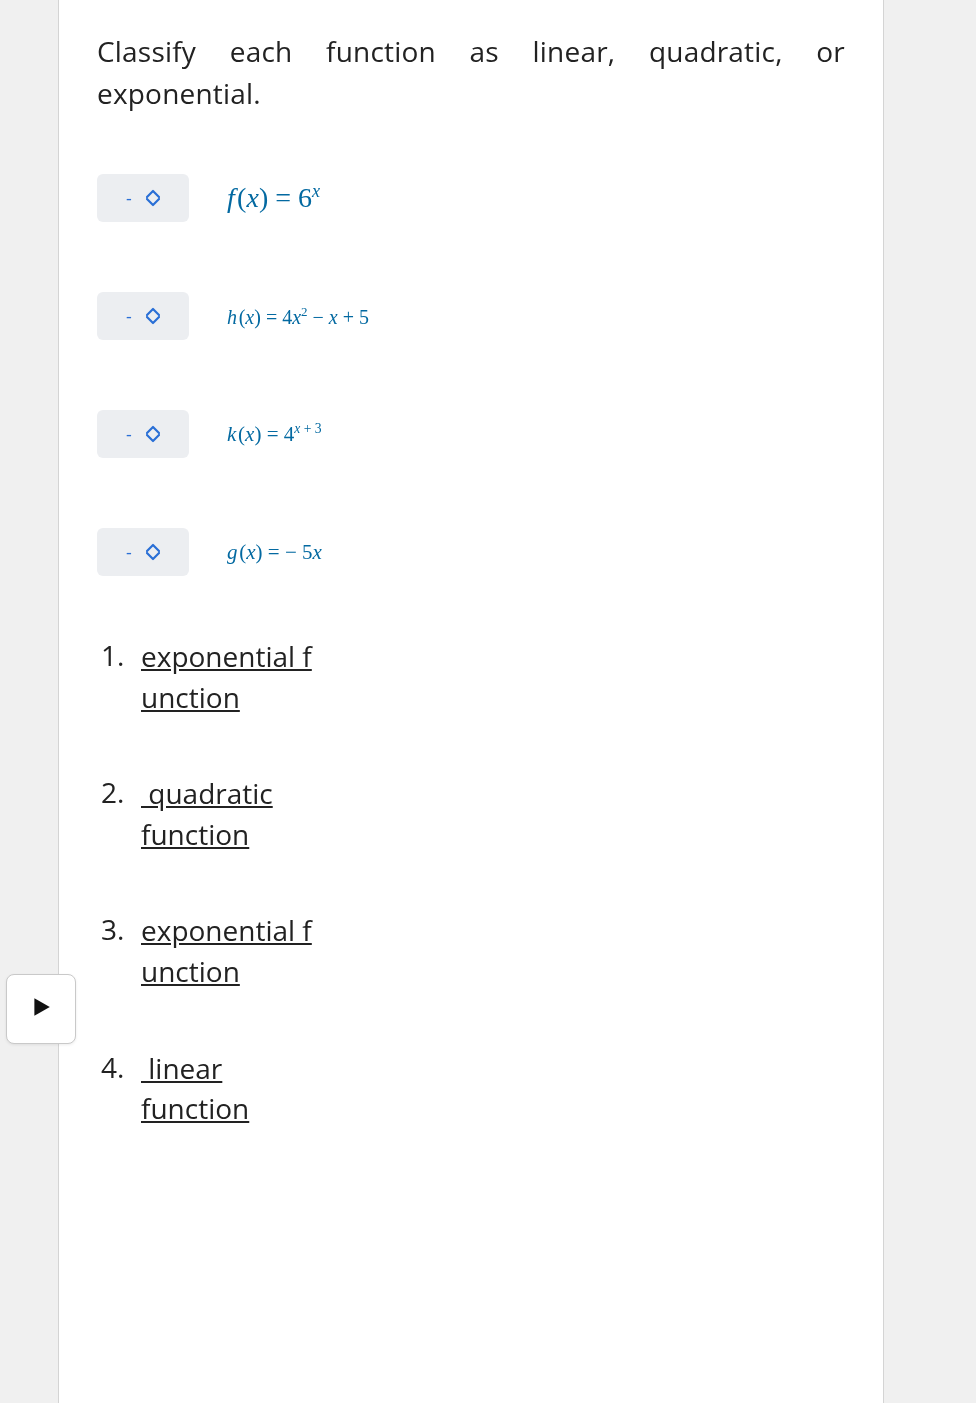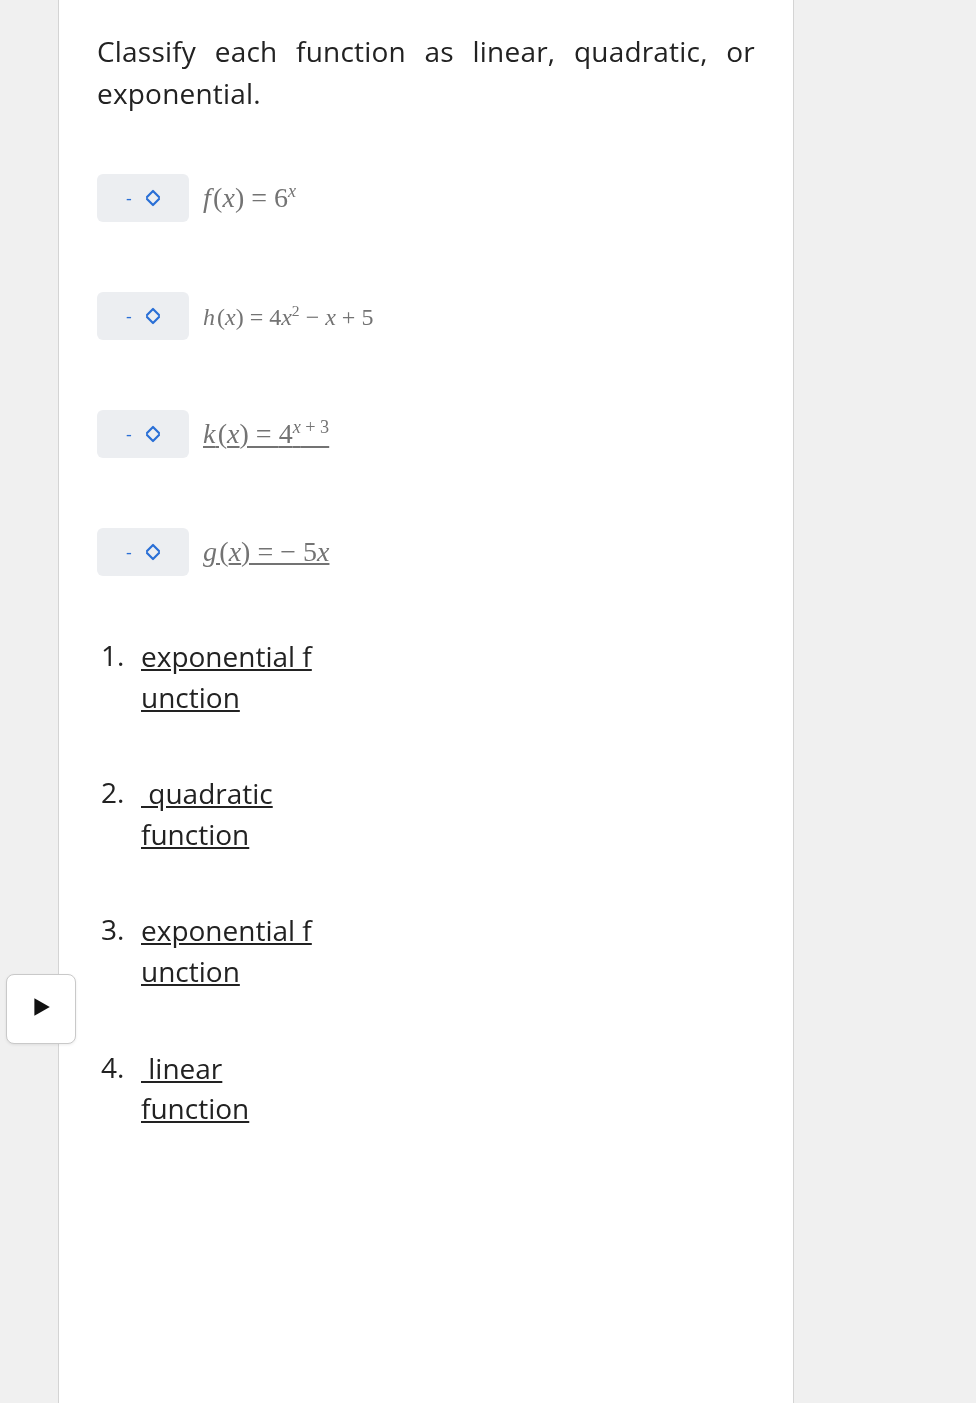--- a/index.html
+++ b/index.html
@@ -9,21 +9,21 @@
     width: 976px;
     height: 1403px;
     position: relative;
     overflow: hidden;
   }
   .sheet {
     background: #ffffff;
     position: absolute;
     left: 58px;
     top: 0;
-    width: 736px;
+    width: 826px;
     height: 1403px;
     border-left: 1px solid #d4d4d4;
     border-right: 1px solid #d4d4d4;
     padding: 30px 38px 30px 38px;
   }
   .prompt {
     font-size: 28px;
     color: #222;
     line-height: 1.5;
     text-align: justify;
@@ -56,25 +56,26 @@
   .stepper .updown {
     display: flex;
     flex-direction: column;
     line-height: 0.55;
     color: #2a6fd6;
     font-size: 16px;
   }
   .stepper .updown svg { display:block; }
   .formula {
     font-family: "Times New Roman", Times, serif;
-    color: #737373;
+    color: #0369a1;
+    margin-left: 24px;
   }
   .f-large { font-size: 28px; }
-  .f-med { font-size: 28px; text-decoration: underline; }
-  .f-small { font-size: 24px; }
+  .f-med { font-size: 21px; }
+  .f-small { font-size: 20px; }
   .italic { font-style: italic; }
   .sup { vertical-align: super; font-size: 0.65em; }
   .answers {
     margin-top: 20px;
   }
   .ans-item {
     display: flex;
     align-items: flex-start;
     margin-bottom: 56px;
   }

